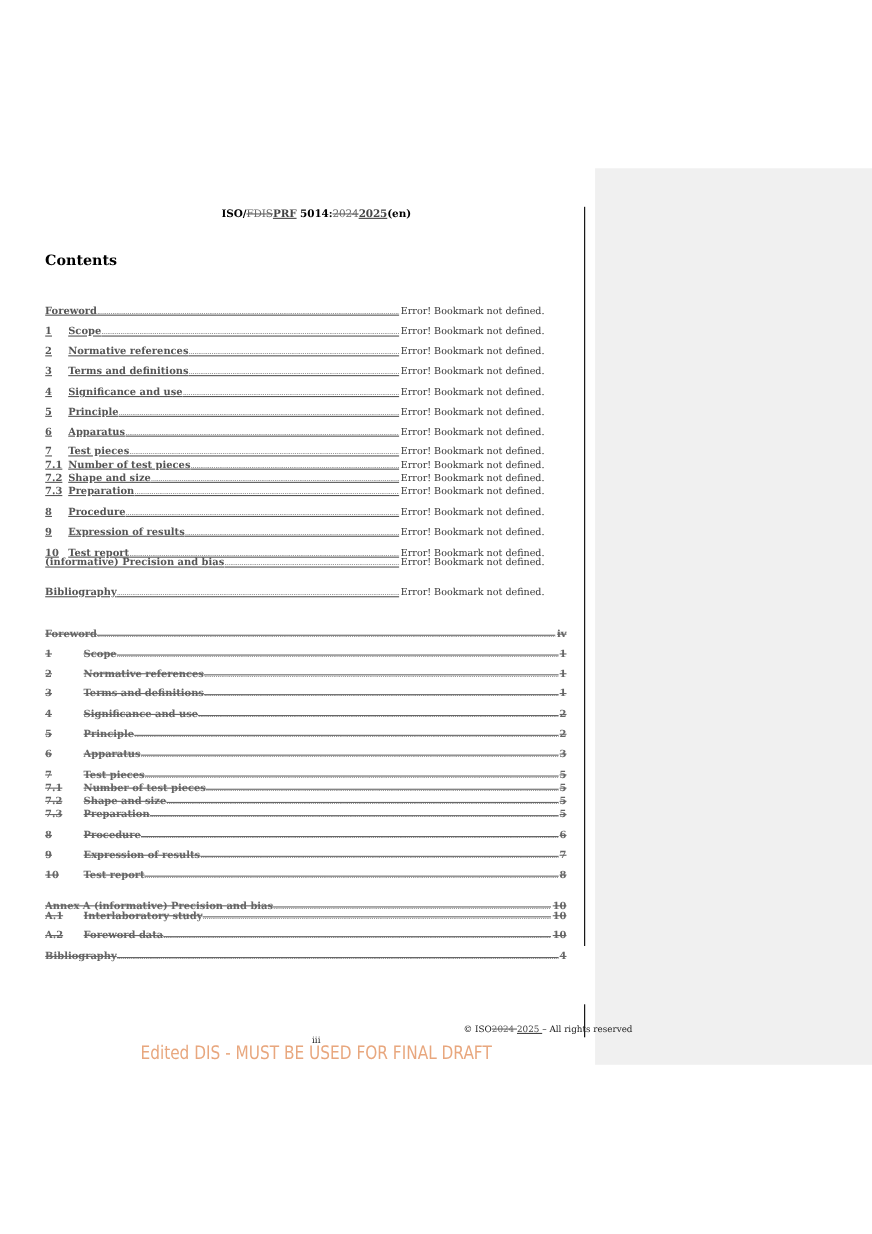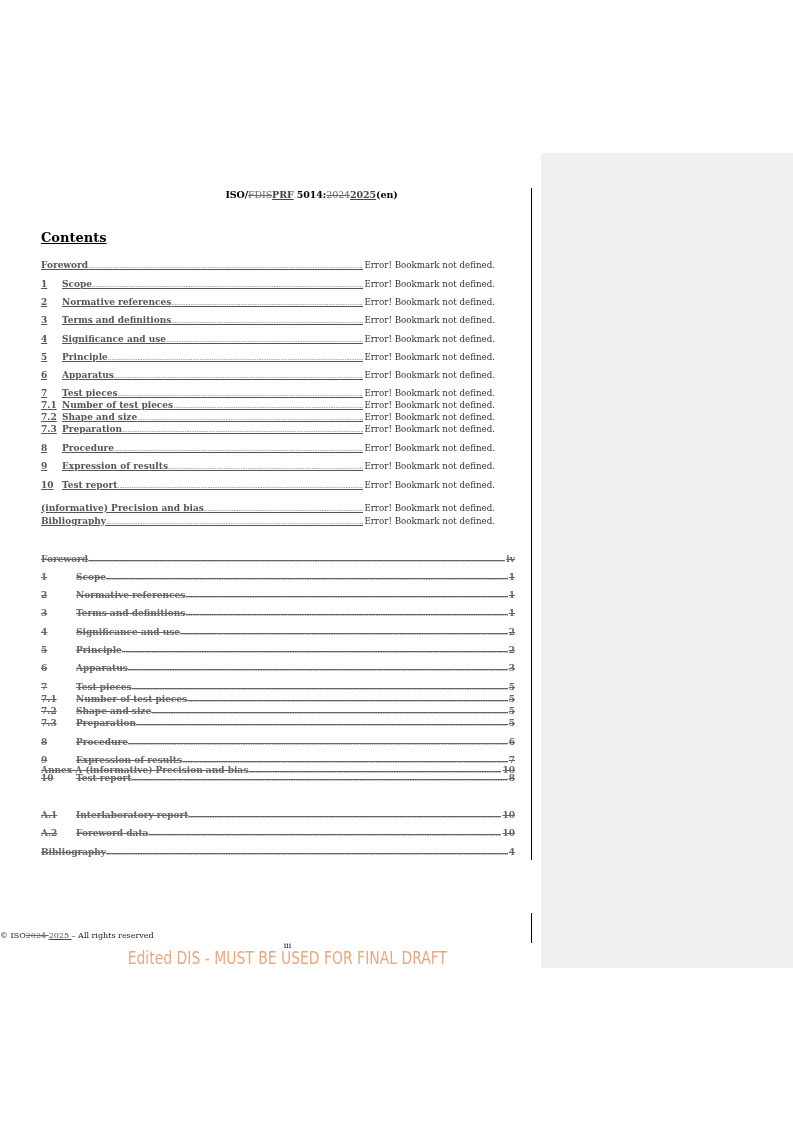--- a/index.html
+++ b/index.html
@@ -7,45 +7,45 @@
     width: 793px; height: 1122px; position: relative; background: #ffffff;
     font-family: "DejaVu Serif", serif; color: #000; overflow: hidden;
   }
   .comment-pane {
     position: absolute; left: 541px; top: 153px; width: 252px; height: 815px;
     background: #f0f0f0;
   }
   .change-bar { position: absolute; left: 531px; width: 1px; background: #000; }
   .header {
     position: absolute; top: 189px; left: 0; width: 575px; text-align: center;
-    font-size: 9.5px; font-weight: bold; letter-spacing: -0.1px; margin-left: 24px;
+    font-size: 9.5px; font-weight: bold; letter-spacing: -0.1px;
   }
   .del { text-decoration: line-through; color: #666; font-weight: normal; }
   .ins { text-decoration: underline; color: #444; }
   .title {
-    position: absolute; left: 41px; top: 230px; font-size: 13px; font-weight: bold; text-decoration: underline;
+    position: absolute; left: 41px; top: 230px; font-size: 13px; font-weight: bold;
   }
   .toc { position: absolute; left: 41px; width: 474px; font-size: 9px; }
   .row {
-    position: absolute; left: 0; display: flex; align-items: center;
-    height: 12px; line-height: 12px; white-space: nowrap;
+    position: absolute; left: 0; display: flex; align-items: flex-end;
+    height: 12px; line-height: 12px; white-space: nowrap; margin-top: 18px;
   }
   .row .entry {
     display: flex; align-items: baseline; flex: 1; min-width: 0;
     font-weight: bold; color: #555; text-decoration: underline;
     overflow: hidden;
   }
   .row .num { display: inline-block; }
   .row .label { display: inline-block; }
   .row .dots { flex: 1; overflow: hidden; color: #777; font-weight: normal; letter-spacing: -0.5px; font-size: 7px; }
   .row .err { color: #333; font-weight: normal; padding-left: 1px; font-size: 8.7px; }
   .old .entry { text-decoration: line-through; color: #666; }
   .old .pg { color: #666; font-weight: bold; text-decoration: line-through; padding-left: 1px; }
   .footer {
-    position: absolute; top: 931px; left: 0; width: 575px; text-align: left; font-size: 8px; color: #222;
+    position: absolute; top: 931px; left: 0; width: 575px; text-align: right; font-size: 8px; color: #222;
   }
   .pagenum {
     position: absolute; top: 941px; left: 0; width: 575px; text-align: center; font-size: 8px; color: #222;
   }
   .watermark {
     position: absolute; top: 948px; left: 0; width: 575px; text-align: center;
     font-family: "DejaVu Sans", sans-serif; font-size: 17px; color: #e8a77e;
     transform: scaleX(0.82); transform-origin: 287px 0; letter-spacing: 0px;
   }
 </style>
@@ -167,21 +167,21 @@
       <span class="err">Error! Bookmark not defined.</span>
     </div>
     <div class="row" style="top: 479px; width: 454px;">
       <span class="entry">
         <span class="num" style="width: 21px;">10</span>
         <span class="label">Test report</span>
         <span class="dots">................................................................................................................................................................................................................................................................................................................................................................................................................</span>
       </span>
       <span class="err">Error! Bookmark not defined.</span>
     </div>
-    <div class="row" style="top: 502px; width: 454px;">
+    <div class="row" style="top: 488px; width: 454px;">
       <span class="entry">
         <span class="label">(informative) Precision and bias</span>
         <span class="dots">................................................................................................................................................................................................................................................................................................................................................................................................................</span>
       </span>
       <span class="err">Error! Bookmark not defined.</span>
     </div>
     <div class="row" style="top: 515px; width: 454px;">
       <span class="entry">
         <span class="label">Bibliography</span>
         <span class="dots">................................................................................................................................................................................................................................................................................................................................................................................................................</span>
@@ -294,31 +294,31 @@
       <span class="pg">7</span>
     </div>
     <div class="row old" style="top: 772px; width: 474px;">
       <span class="entry">
         <span class="num" style="width: 35px;">10</span>
         <span class="label">Test report</span>
         <span class="dots">................................................................................................................................................................................................................................................................................................................................................................................................................</span>
       </span>
       <span class="pg">8</span>
     </div>
-    <div class="row old" style="top: 764px; width: 474px;">
+    <div class="row old" style="top: 800px; width: 474px;">
       <span class="entry">
         <span class="label">Annex A (informative) Precision and bias</span>
         <span class="dots">................................................................................................................................................................................................................................................................................................................................................................................................................</span>
       </span>
       <span class="pg">10</span>
     </div>
     <div class="row old" style="top: 809px; width: 474px;">
       <span class="entry">
         <span class="num" style="width: 35px;">A.1</span>
-        <span class="label">Interlaboratory report</span>
+        <span class="label">Interlaboratory study</span>
         <span class="dots">................................................................................................................................................................................................................................................................................................................................................................................................................</span>
       </span>
       <span class="pg">10</span>
     </div>
     <div class="row old" style="top: 827px; width: 474px;">
       <span class="entry">
         <span class="num" style="width: 35px;">A.2</span>
         <span class="label">Foreword data</span>
         <span class="dots">................................................................................................................................................................................................................................................................................................................................................................................................................</span>
       </span>

